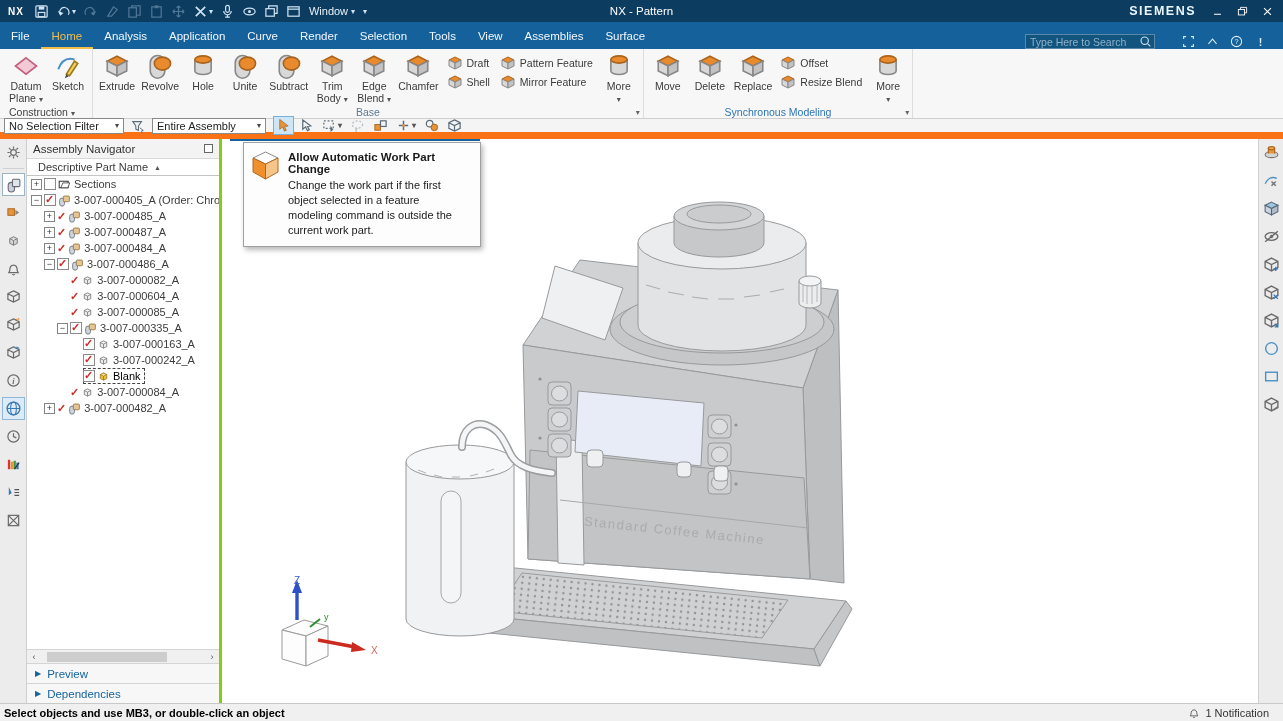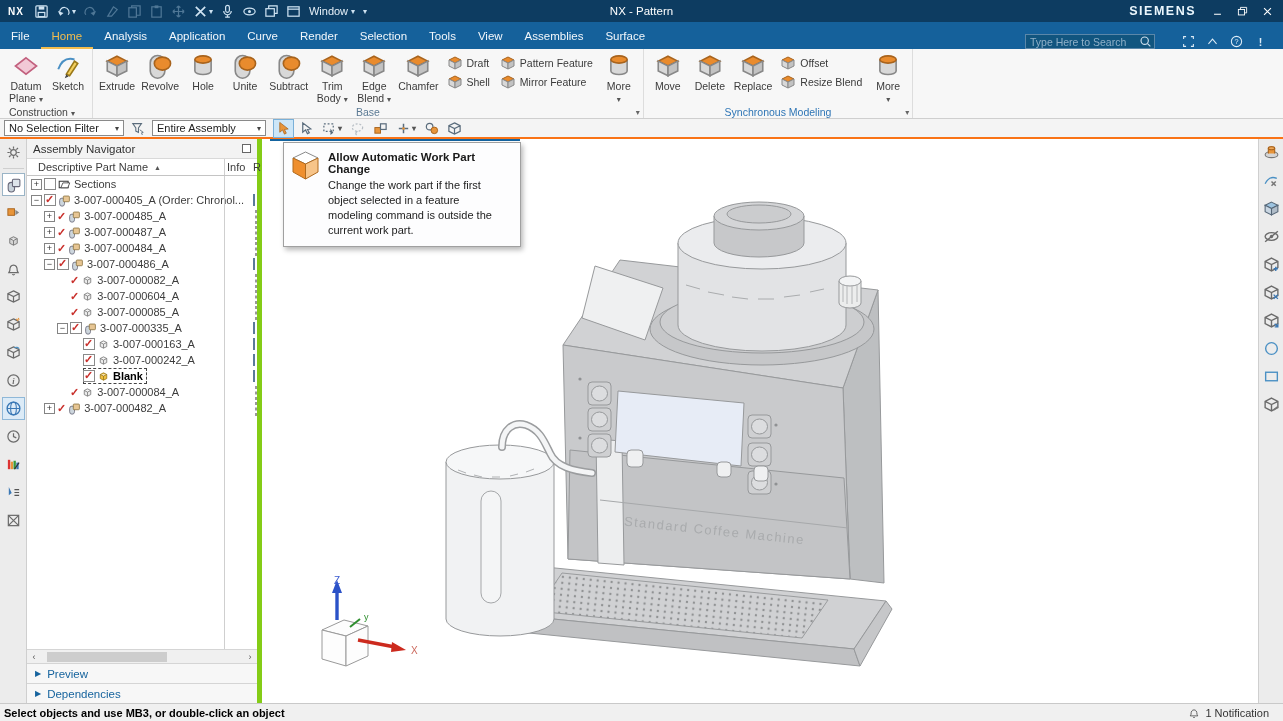--- a/index.html
+++ b/index.html
@@ -38,60 +38,60 @@
   .rlabel{height:13px;font-size:10.5px;color:#5b7a94;text-align:center;position:relative;padding:0 4px;white-space:nowrap}
   .rlabel .ovf{position:absolute;right:0;bottom:1px;font-size:8px;color:#666}
   .rlabel.dark{color:#444;text-align:left}
   .rlabel.blue{color:#2e75b5}
   .rbig{min-width:42px;display:flex;flex-direction:column;align-items:center;font-size:10.5px;color:#3b3b3b;padding:2px 3px 0;line-height:12px;text-align:center;cursor:default}
   .rbig .ric{height:28px;display:flex;align-items:center}
   .rsmallcol{display:flex;flex-direction:column;padding-top:3px}
   .rsmall{display:flex;align-items:center;gap:4px;font-size:10.5px;color:#3b3b3b;height:19px;padding:0 5px;cursor:default}
 
   
-  .selbar{height:20px;background:#f4f4f4;border-bottom:2px solid #f97316;display:flex;align-items:center;gap:5px;padding-left:4px;flex:0 0 auto}
+  .selbar{height:20px;background:#f4f4f4;border-bottom:7px solid #f97316;display:flex;align-items:center;gap:5px;padding-left:4px;flex:0 0 auto}
   .sel-dd{height:16px;border:1px solid #8a8a8a;background:#fff;font-size:11px;color:#222;display:flex;align-items:center;padding:0 4px;cursor:default}
   .sel-dd .dda{margin-left:auto;font-size:8px;color:#444}
   .sb-ic{display:flex;align-items:center;gap:1px;color:#5a6c7c;padding:1px 2px}
   .sb-ic.hl{background:#cde6f7;outline:1px solid #7ab0d8}
   .sb-ic.dis{opacity:.4}
   .sb-ic .dda{font-size:8px;color:#555}
 
   
   .main{flex:1;display:flex;min-height:0}
   .strip{width:27px;background:#ececec;display:flex;flex-direction:column;align-items:center;padding-top:3px;gap:7px;flex:0 0 auto}
   .strip.left{border-right:1px solid #cfcfcf}
   .strip.right{width:25px;border-left:1px solid #cfcfcf}
   .st-ic{width:21px;height:21px;display:flex;align-items:center;justify-content:center;color:#6b6b6b;cursor:default}
   .st-ic.active{background:#fff;outline:1px solid #9ab4c6}
   .st-ic.sel{background:#dcebf7;outline:1px solid #8fb8d8}
   .st-sep{width:21px;height:1px;background:#cfcfcf;margin:-2px 0}
 
   
-  .navpanel{width:235px;background:#fff;border-right:5px solid #84cc16;display:flex;flex-direction:column;flex:0 0 auto;font-size:11px;color:#3c3c3c}
+  .navpanel{width:195px;background:#fff;border-right:3px solid #84cc16;display:flex;flex-direction:column;flex:0 0 auto;font-size:11px;color:#3c3c3c}
   .nav-head{height:20px;background:#f3f3f3;display:flex;align-items:center;padding:0 6px;border-bottom:1px solid #d9d9d9}
   .nav-head .t{font-size:11.5px;color:#333}
   .nav-head .pin{margin-left:auto;width:9px;height:9px;border:1px solid #666;background:#fff}
   .nav-cols{height:17px;display:flex;align-items:center;border-bottom:1px solid #c4c4c4;position:relative}
   .nav-cols .c1{padding-left:11px}
   .nav-cols .sort{font-size:7px;color:#555;margin-left:6px}
   .nav-cols .c2{position:absolute;left:200px}
   .nav-cols .c3{position:absolute;left:226px}
   .colline{position:absolute;left:197px;top:0;bottom:0;width:1px;background:#cfcfcf}
   .treewrap{flex:1;position:relative;overflow:hidden;background:#fff}
   .trow{height:16px;display:flex;align-items:center;position:relative}
   .indent{height:16px;flex:0 0 auto}
   .exp{width:11px;height:11px;border:1px solid #848484;background:#fff;font-size:9px;line-height:9px;text-align:center;color:#333;flex:0 0 auto;margin-right:2px}
   .noexp{width:13px;flex:0 0 auto}
   .cb{width:12px;height:12px;border:1px solid #8a8a8a;background:#fff;flex:0 0 auto;margin-right:2px;position:relative}
   .ck{color:#c9302c;font-weight:bold;font-size:11px;line-height:11px;flex:0 0 auto;margin-right:2px}
   .cb .ck{position:absolute;left:0px;top:-1px;font-size:11px}
   .ticon{margin-right:3px;display:flex;align-items:center;flex:0 0 auto}
   .tlabel{white-space:nowrap;overflow:hidden}
-  .tlabel.b{font-weight:bold;color:#000}
+  .tlabel.b{font-weight:normal;color:#000}
   .rowbox{display:flex;align-items:center;height:16px}
   .rowbox.selrow{outline:1px dashed #444;outline-offset:-1px}
   .rIcon{position:absolute;left:226px;top:2px}
   .listic{width:11px;height:12px;border-left:2px solid #5a7a9a;position:relative}
   .listic i{position:absolute;left:3px;height:2px;width:7px;background:#7a9ab8;display:block}
   .dashic{width:10px;height:10px;border:1px dashed #999}
   .hscroll{height:14px;background:#f0f0f0;border-top:1px solid #d5d5d5;display:flex;align-items:center;padding:0 2px;gap:2px}
   .hs-ar{font-size:9px;color:#555;width:10px;text-align:center}
   .hs-track{flex:1;height:10px;position:relative;background:#f0f0f0}
   .hs-thumb{position:absolute;left:6px;width:120px;top:0;height:10px;background:#cdcdcd}

